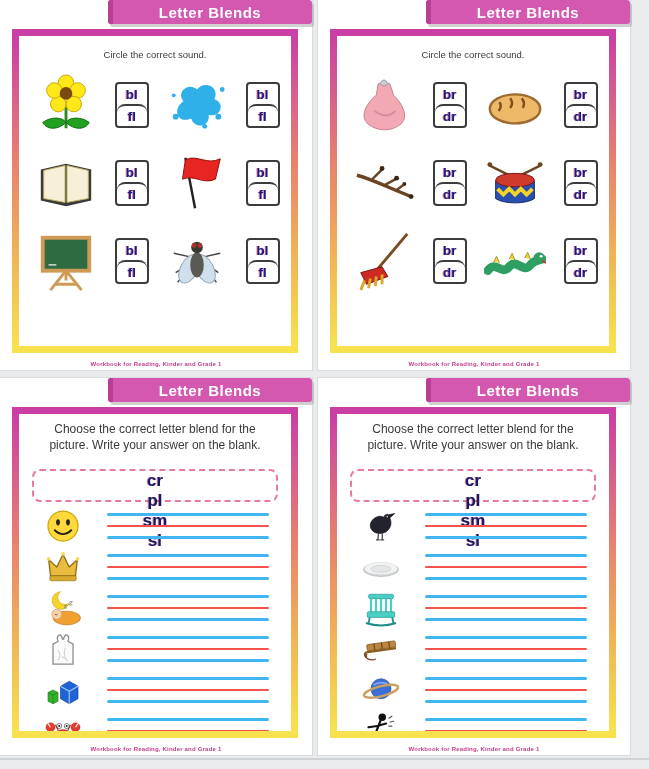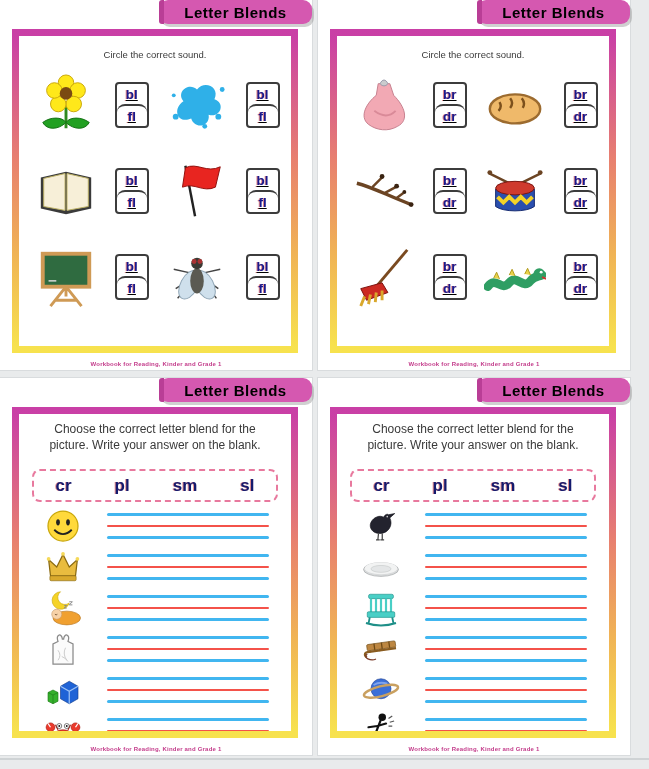--- a/index.html
+++ b/index.html
@@ -8,54 +8,54 @@
     font-family:"Liberation Sans", sans-serif;
   }
   .screen::after{content:'';position:absolute;left:0;right:0;top:758px;height:2px;background:#cfd3d5;}
   .page{position:absolute;width:312px;background:#fff;box-shadow:0 0 0 1px #d9dcde;}
   .p0{left:0;top:0;height:370px;}
   .p1{left:318px;top:0;height:370px;}
   .p2{left:0;top:378px;height:377px;}
   .p3{left:318px;top:378px;height:377px;}
 
   .titlebar{
-    position:absolute;top:0;right:0;width:153px;height:24px;background:#d558b0;
-    border-radius:9px;display:flex;align-items:center;justify-content:center;
-    color:#000000;font-weight:bold;font-size:15px;letter-spacing:.5px;
+    position:absolute;top:0;right:0;width:204px;height:24px;background:#d558b0;
+    border-radius:3px;display:flex;align-items:center;justify-content:center;
+    color:#ffffff;font-weight:bold;font-size:15px;letter-spacing:.5px;
     box-shadow:2px 3px 0 rgba(150,150,150,.45);z-index:3;
   }
   .titlebar::before{content:'';position:absolute;left:0;top:0;bottom:0;width:5px;background:#b93e96;border-radius:3px 0 0 3px;}
 
   .frame{
     position:absolute;left:12px;right:14px;top:29px;bottom:17px;background:#fff;
     border:7px solid;
     border-image:linear-gradient(180deg,#c93fa6 0%,#e8806f 40%,#f0b355 70%,#f7e24e 100%) 1;
     overflow:hidden;
   }
 
   .instruction{text-align:center;font-size:9.5px;font-weight:normal;color:#3a3a3a;margin-top:13px;}
   .p2 .instruction,.p3 .instruction{font-size:12px;margin:7px 16px 16px;line-height:1.35;}
 
   .circle-grid{
     display:grid;grid-template-columns:74px 36px 74px 36px;justify-content:space-evenly;
-    align-items:center;row-gap:24px;margin-top:14px;text-decoration:underline;
+    align-items:center;row-gap:16px;margin-top:14px;
   }
   .icon{display:block;}
   .icon svg{width:100%;height:100%;display:block;}
   .icon-lg{width:62px;height:62px;margin:0 auto;}
   .icon-sm{width:40px;height:40px;margin:0 auto;}
 
   .optbox{width:30px;border:2px solid #3c3c3c;border-radius:4px;background:#fff;overflow:hidden;justify-self:center;}
   .opt{height:20px;display:flex;align-items:center;justify-content:center;
        font-weight:bold;font-size:13.5px;color:#181a8e;text-shadow:-1px 0 rgba(210,40,40,.55);}
   .opt + .opt{border-top:2px solid #3c3c3c;border-radius:8px;}
 
   .bank{
     margin:4px 13px 2px;border:2px dashed #e8799e;border-radius:8px;height:29px;
-    display:flex;align-items:center;justify-content:space-around;
+    display:flex;align-items:center;justify-content:space-around;flex-direction:column;
   }
   .bank span{font-weight:bold;font-size:17px;color:#141a6e;text-shadow:-1px 0 rgba(210,40,40,.5);}
 
   .wrows{margin-top:3px;}
   .wrow{display:grid;grid-template-columns:88px 1fr;align-items:center;height:41px;}
   .lines{padding-right:22px;display:flex;flex-direction:column;justify-content:center;gap:9px;}
   .line{height:2.5px;border-radius:2px;}
   .line.blue{background:#41b6f0;}
   .line.red{background:#f4524a;}
 

